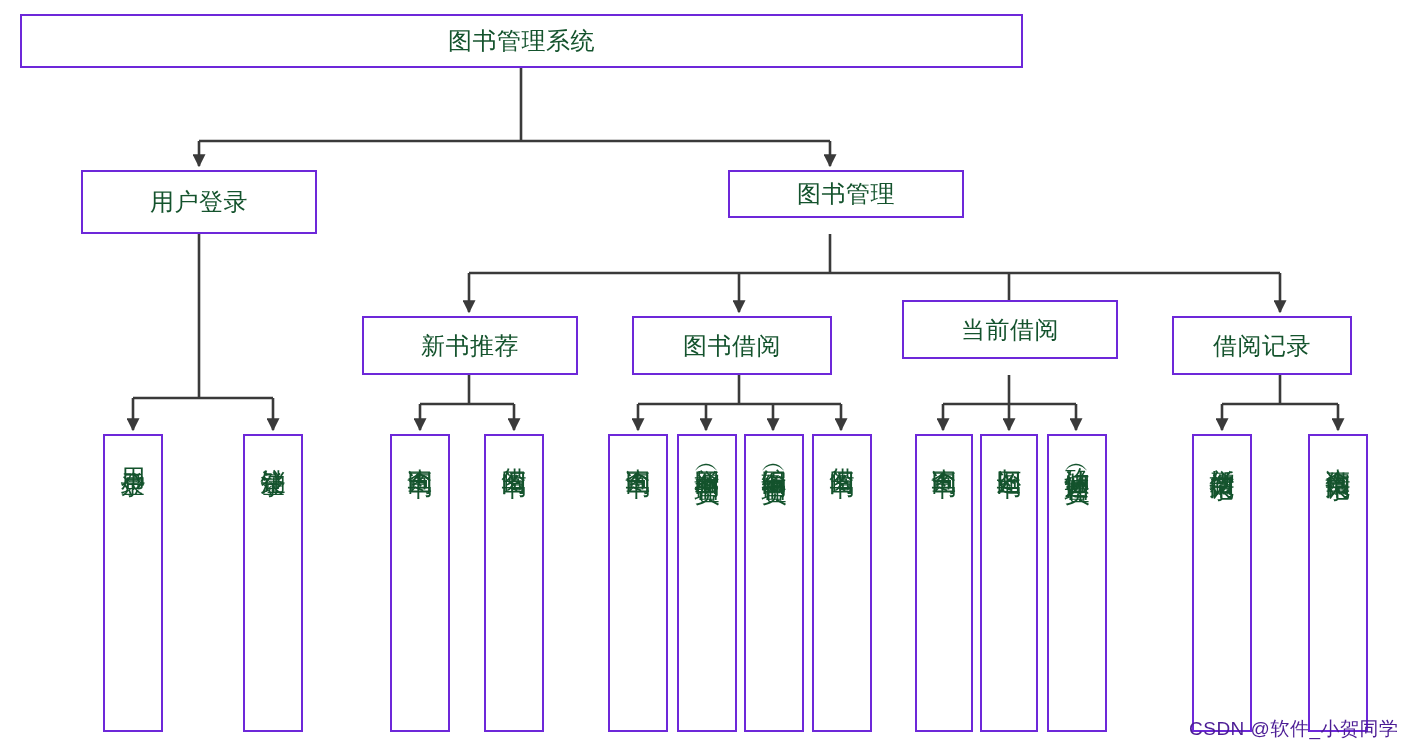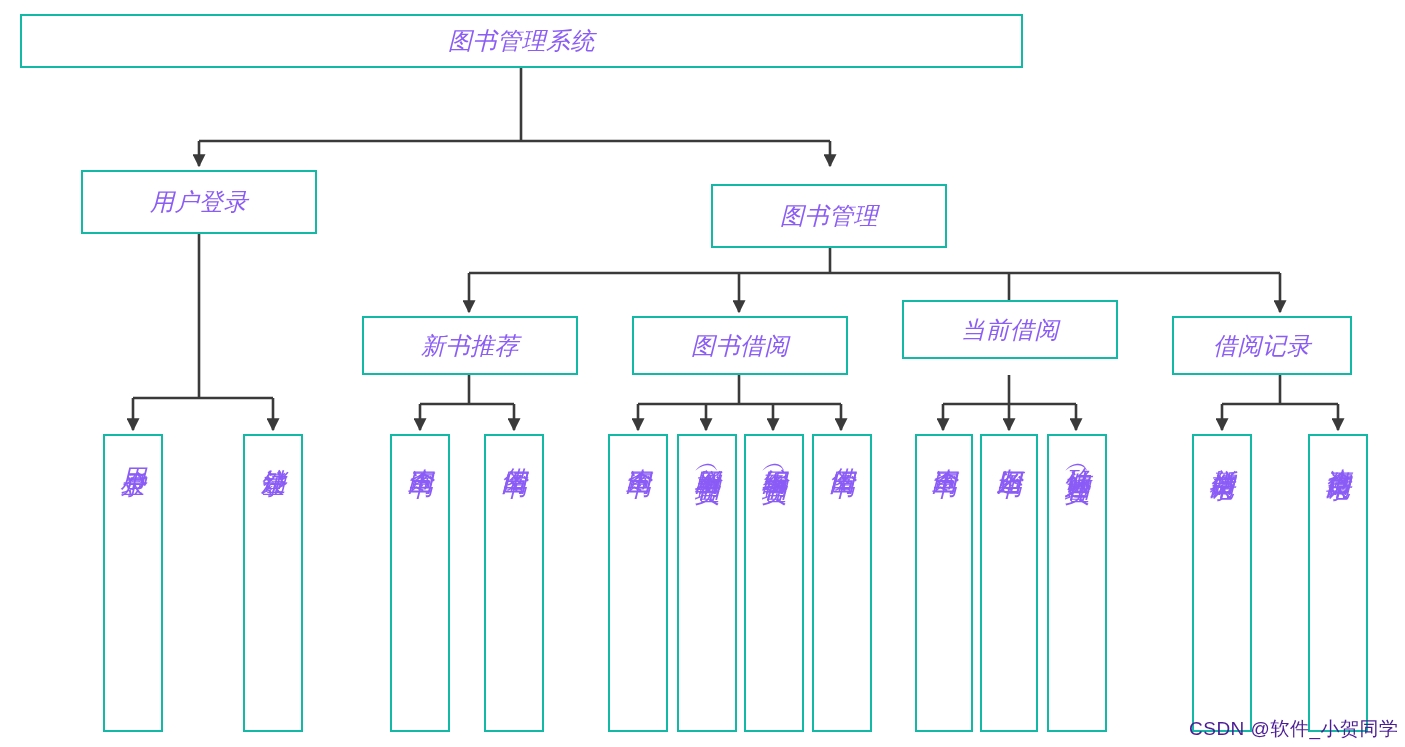--- a/index.html
+++ b/index.html
@@ -21,28 +21,27 @@
     position: absolute;
     left: 0;
     top: 0;
     width: 1405px;
     height: 747px;
     pointer-events: none;
   }
   .node {
     position: absolute;
     box-sizing: border-box;
-    border: 2px solid #14b8a6;
+    border: 2px solid #6d28d9;
     background: #ffffff;
     display: flex;
     align-items: center;
     justify-content: center;
-    color: #8b5cf6;
+    color: #14532d;
     z-index: 2;
-    font-style: italic;
   }
   .node-label {
     display: block;
     text-align: center;
     line-height: 1.08;
     letter-spacing: 0.5px;
   }
   
   .node.horiz .node-label {
     font-size: 24px;
@@ -127,28 +126,28 @@
     </g>
   </svg>
 
   <div class="node horiz" style="left:20px; top:14px; width:1003px; height:54px;">
     <span class="node-label">图书管理系统</span>
   </div>
 
   <div class="node horiz" style="left:81px; top:170px; width:236px; height:64px;">
     <span class="node-label">用户登录</span>
   </div>
-  <div class="node horiz" style="left:711px; top:170px; width:236px; height:64px;margin-top:14px;">
+  <div class="node horiz" style="left:728px; top:170px; width:236px; height:48px;">
     <span class="node-label">图书管理</span>
   </div>
 
   <div class="node horiz" style="left:362px; top:316px; width:216px; height:59px;">
     <span class="node-label">新书推荐</span>
   </div>
-  <div class="node horiz" style="left:632px; top:316px; width:216px; height:59px;">
+  <div class="node horiz" style="left:632px; top:316px; width:200px; height:59px;">
     <span class="node-label">图书借阅</span>
   </div>
   <div class="node horiz" style="left:902px; top:300px; width:216px; height:59px;">
     <span class="node-label">当前借阅</span>
   </div>
   <div class="node horiz" style="left:1172px; top:316px; width:180px; height:59px;">
     <span class="node-label">借阅记录</span>
   </div>
 
   <div class="node vert" style="left:103px; top:434px; width:60px; height:298px;">

